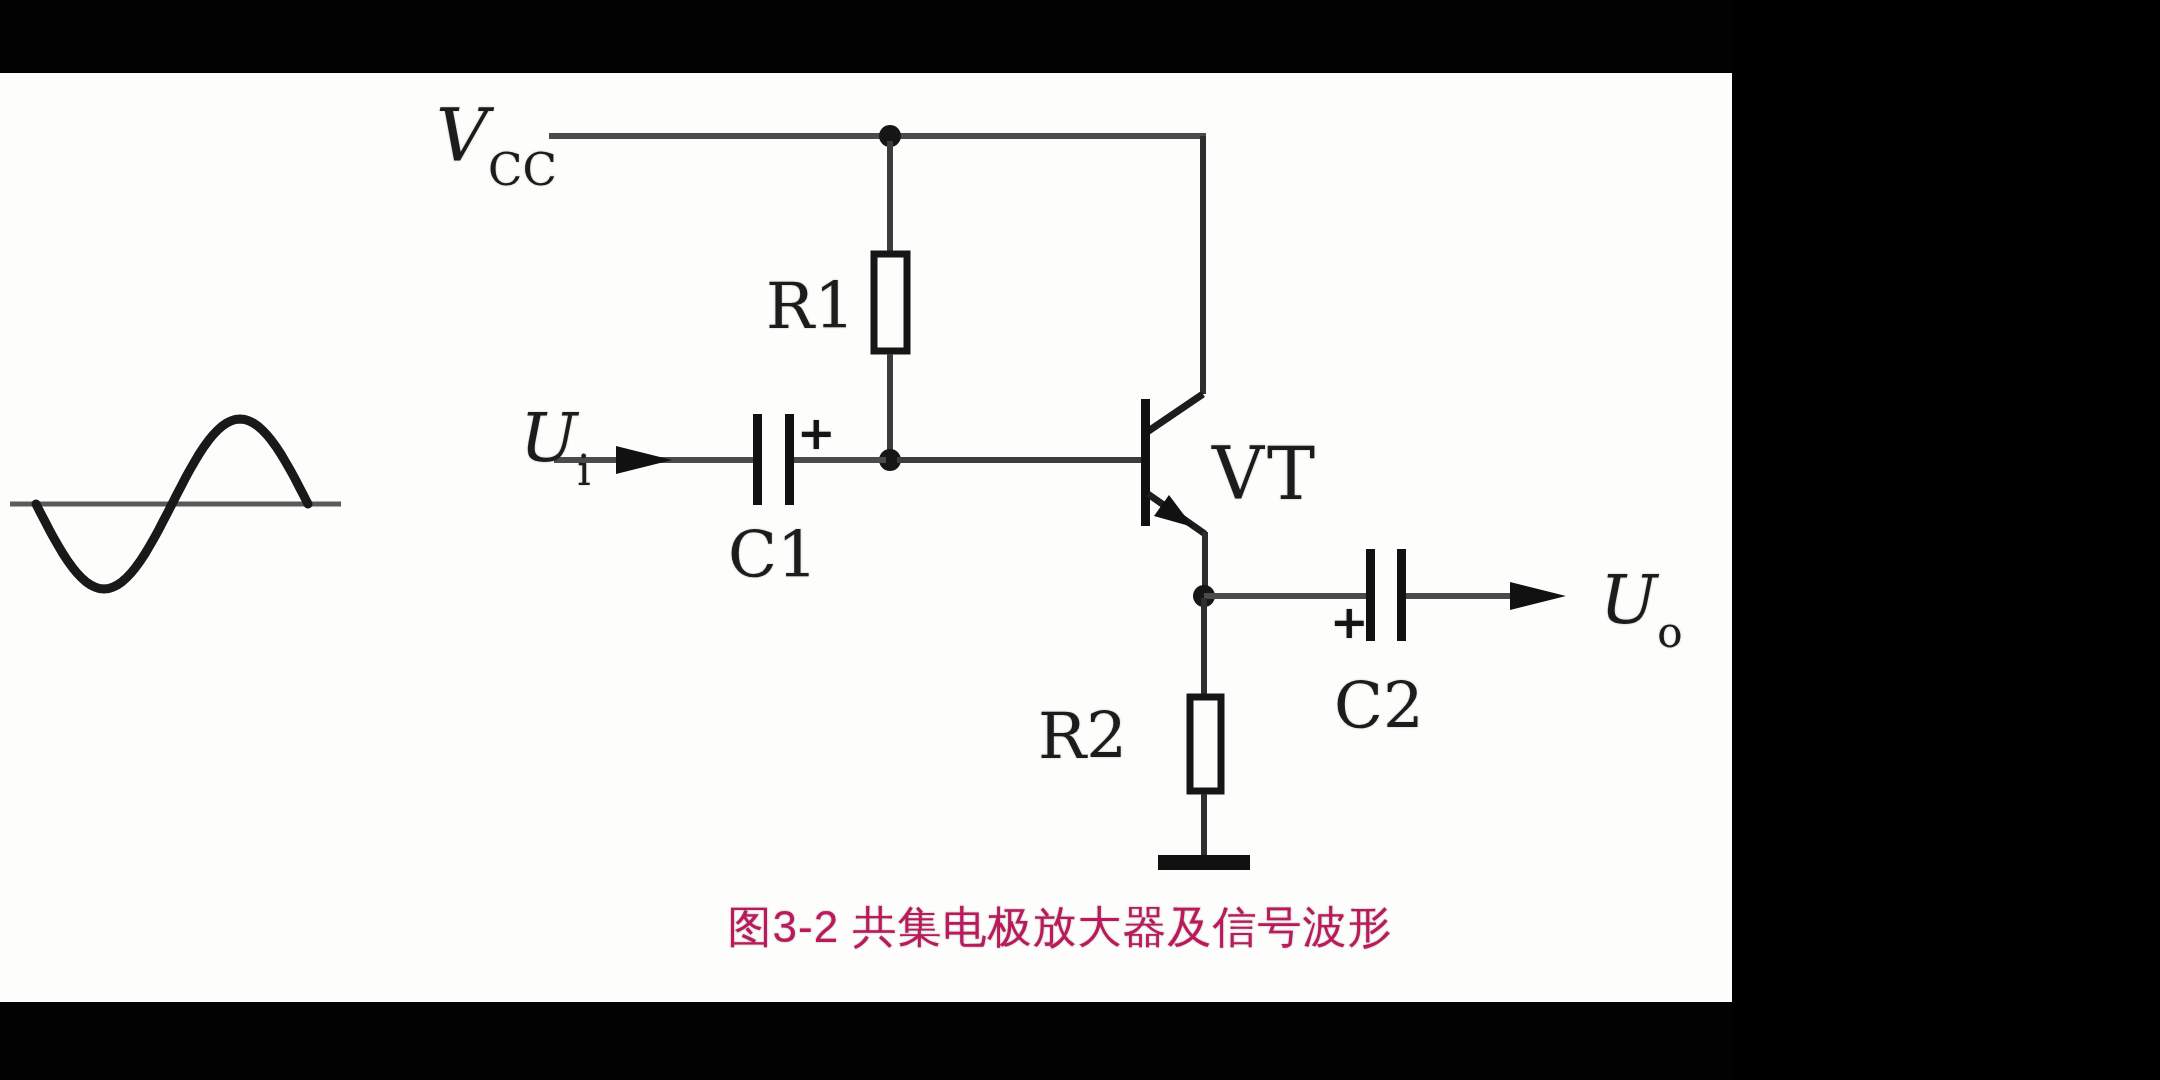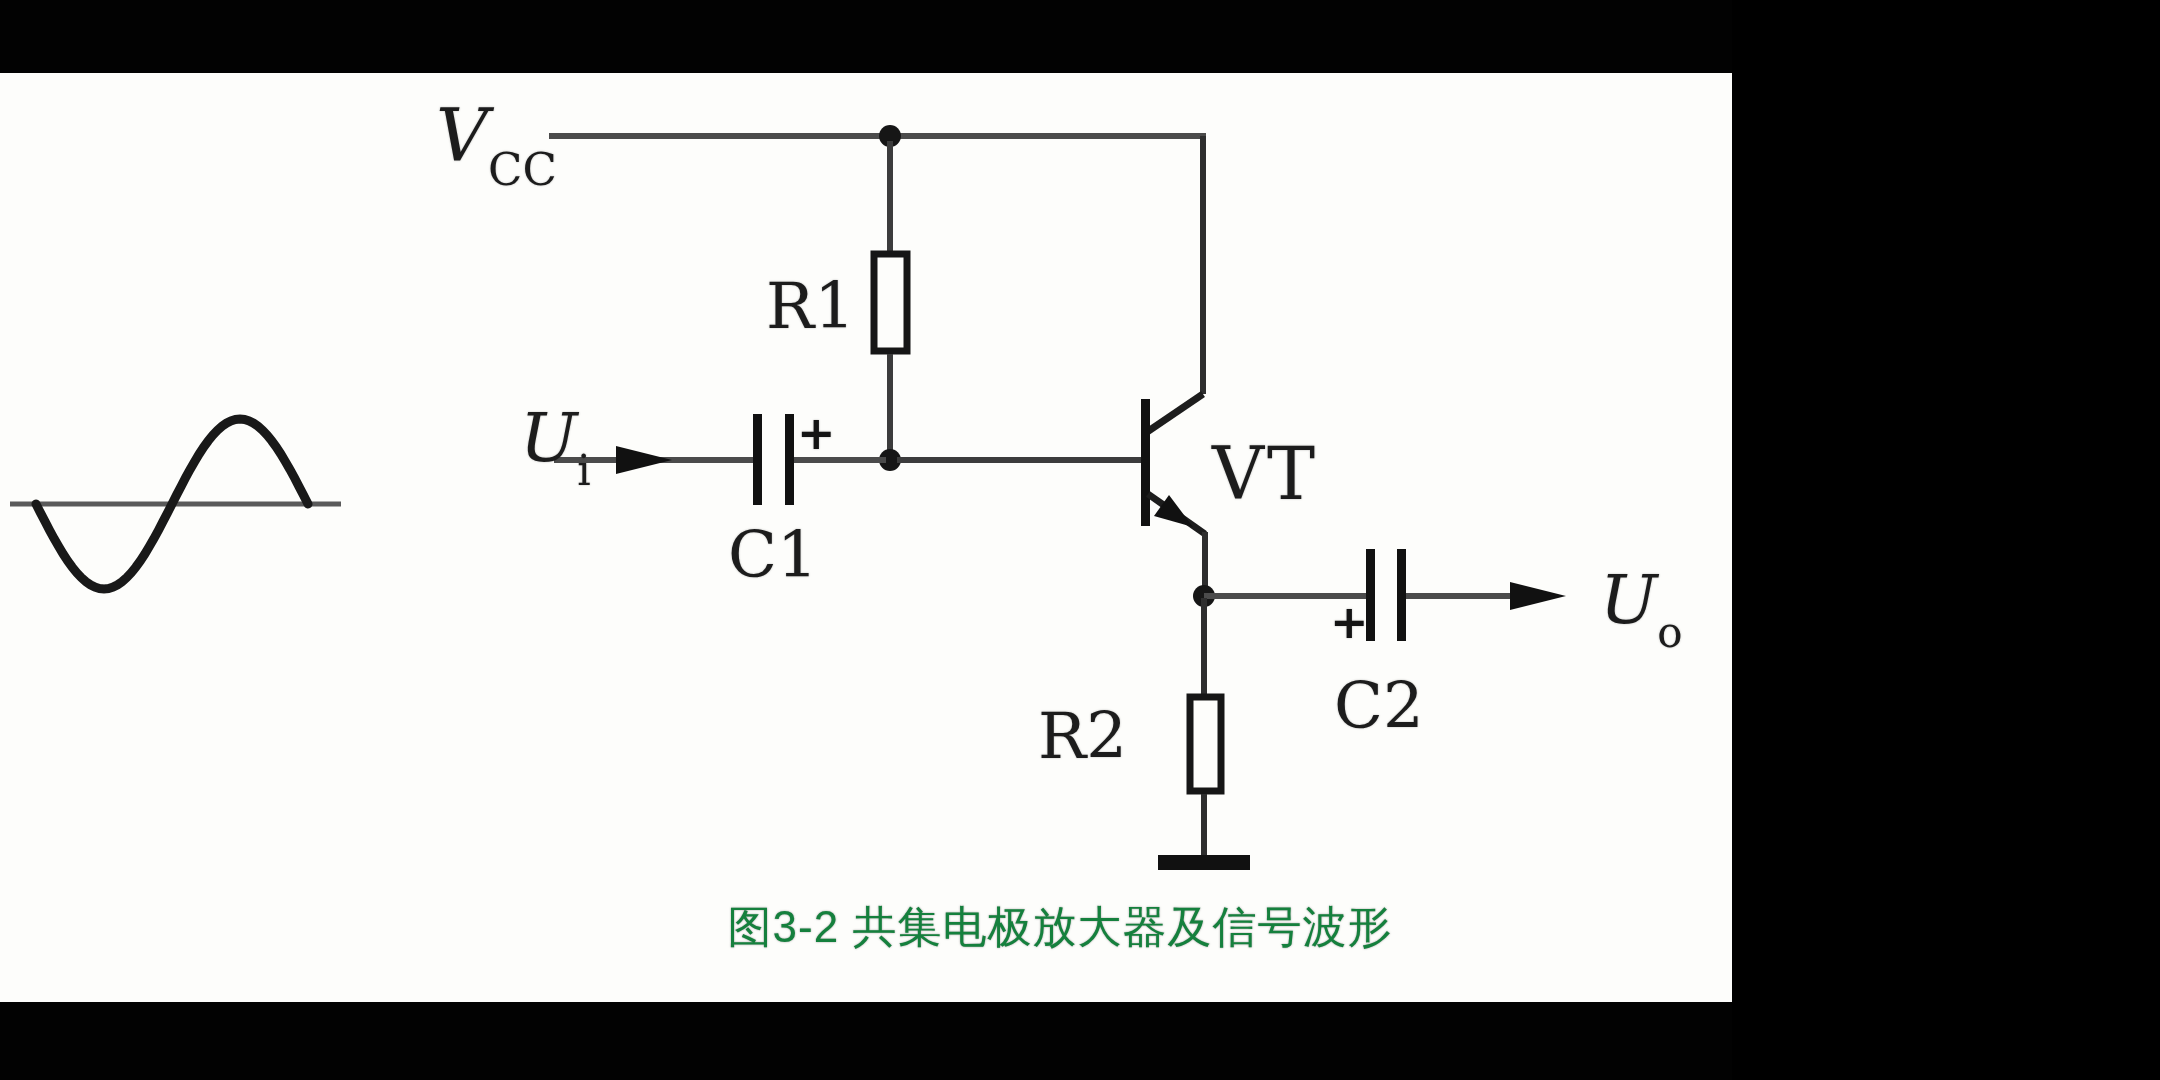--- a/index.html
+++ b/index.html
@@ -56,21 +56,21 @@
     font-weight: 700;
     color: #141414;
   }
   .caption {
     position: absolute;
     top: 898px;
     left: 1060px;
     transform: translateX(-50%);
     font-size: 44px;
     letter-spacing: 1px;
-    color: #15803d;
+    color: #be185d;
     font-family: "Liberation Sans", "DejaVu Sans", sans-serif;
     text-shadow: 0 0 2px rgba(70,70,70,0.55);
     white-space: nowrap;
   }
 </style>
 </head>
 <body>
 
 <div class="stage">
 

